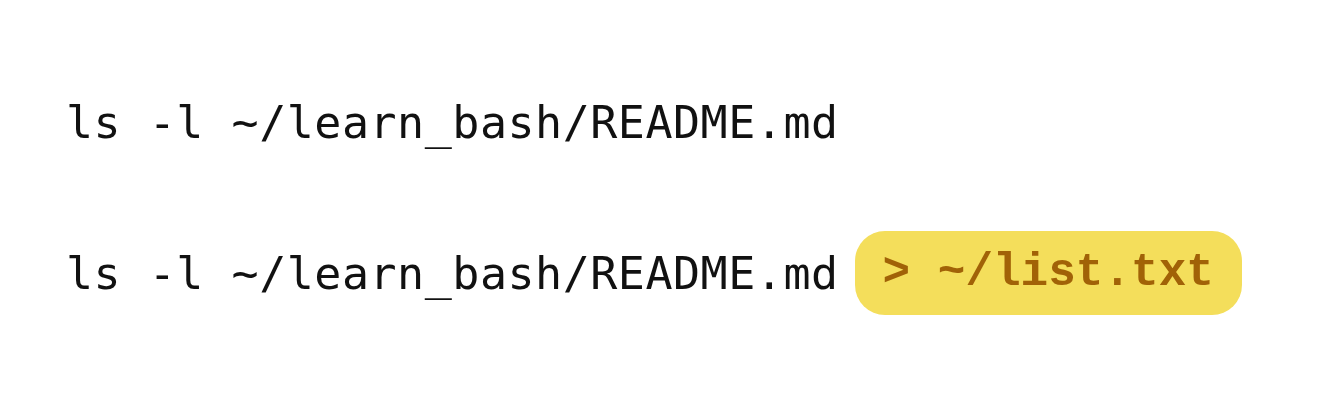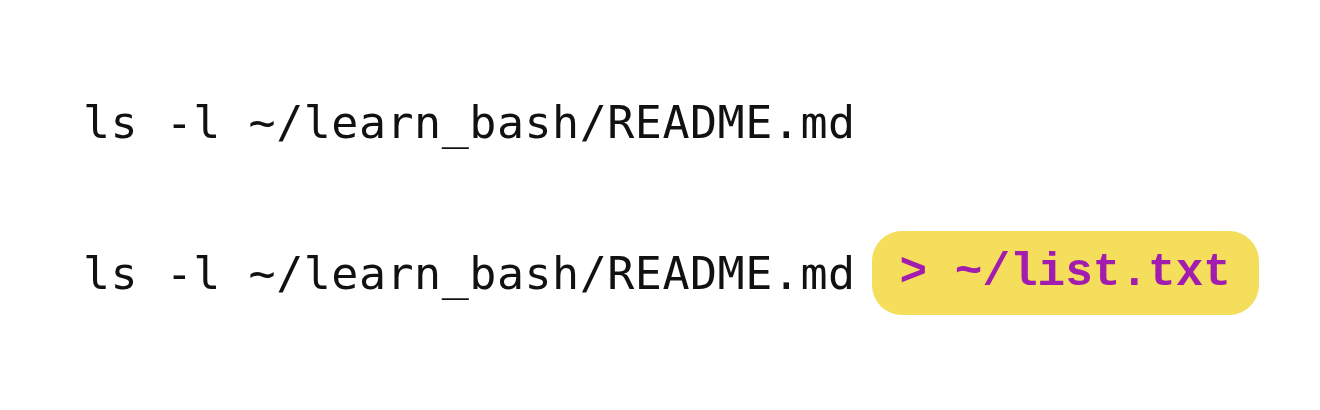--- a/index.html
+++ b/index.html
@@ -9,21 +9,21 @@
   body {
     width: 1320px;
     height: 410px;
     background: #ffffff;
     position: relative;
     overflow: hidden;
     font-family: "DejaVu Sans Mono", monospace;
   }
   .code-line {
     position: absolute;
-    left: 83px;
+    left: 66px;
     color: #111111;
     font-size: 45px;
     white-space: nowrap;
     letter-spacing: 0.5px;
   }
   .line-1 {
     top: 96px;
   }
   .line-2 {
     top: 216px;
@@ -39,21 +39,21 @@
     align-items: center;
     height: 84px;
     margin-left: 16px;
     padding: 16px 28px;
     border-radius: 30px;
     box-sizing: border-box;
     font-family: "Liberation Mono", "DejaVu Sans Mono", monospace;
     font-weight: 700;
     font-size: 46px;
     letter-spacing: 0;
-    color: #a21caf;
+    color: #a16207;
     white-space: nowrap;
   }
 </style>
 </head>
 <body style="background-color: rgb(255, 255, 255);">
 
 <div class="code-line line-1">
   <span class="plain-cmd">ls -l ~/learn_bash/README.md</span>
 </div>
 

